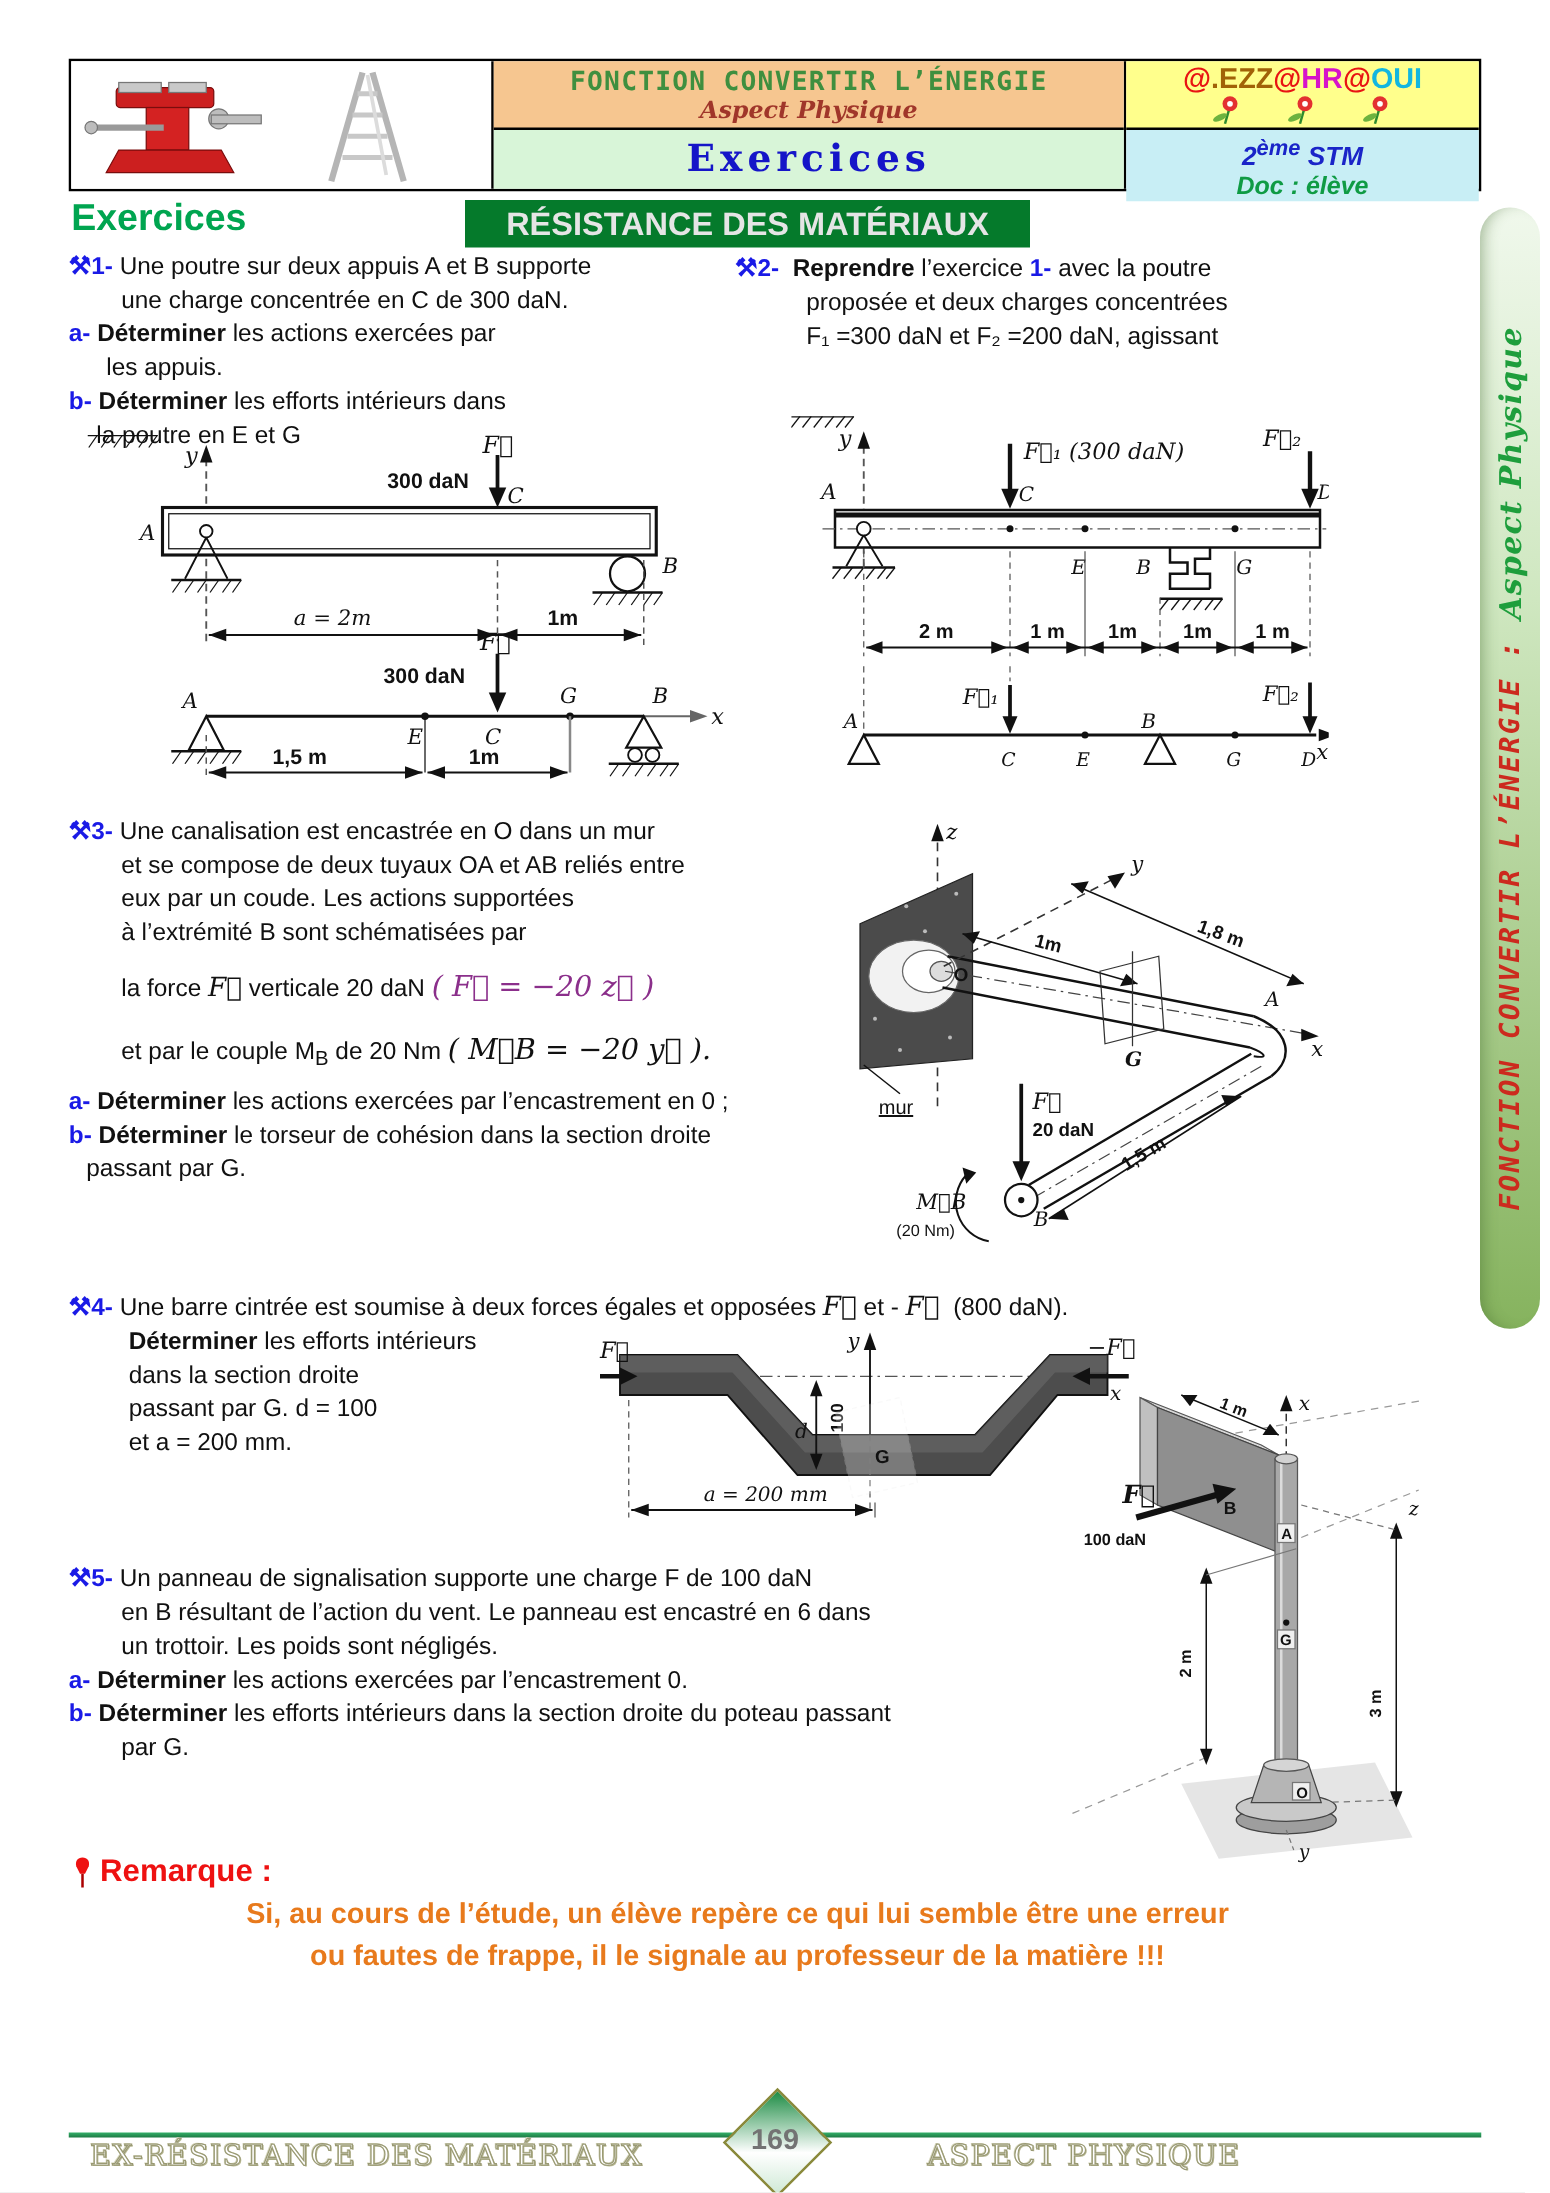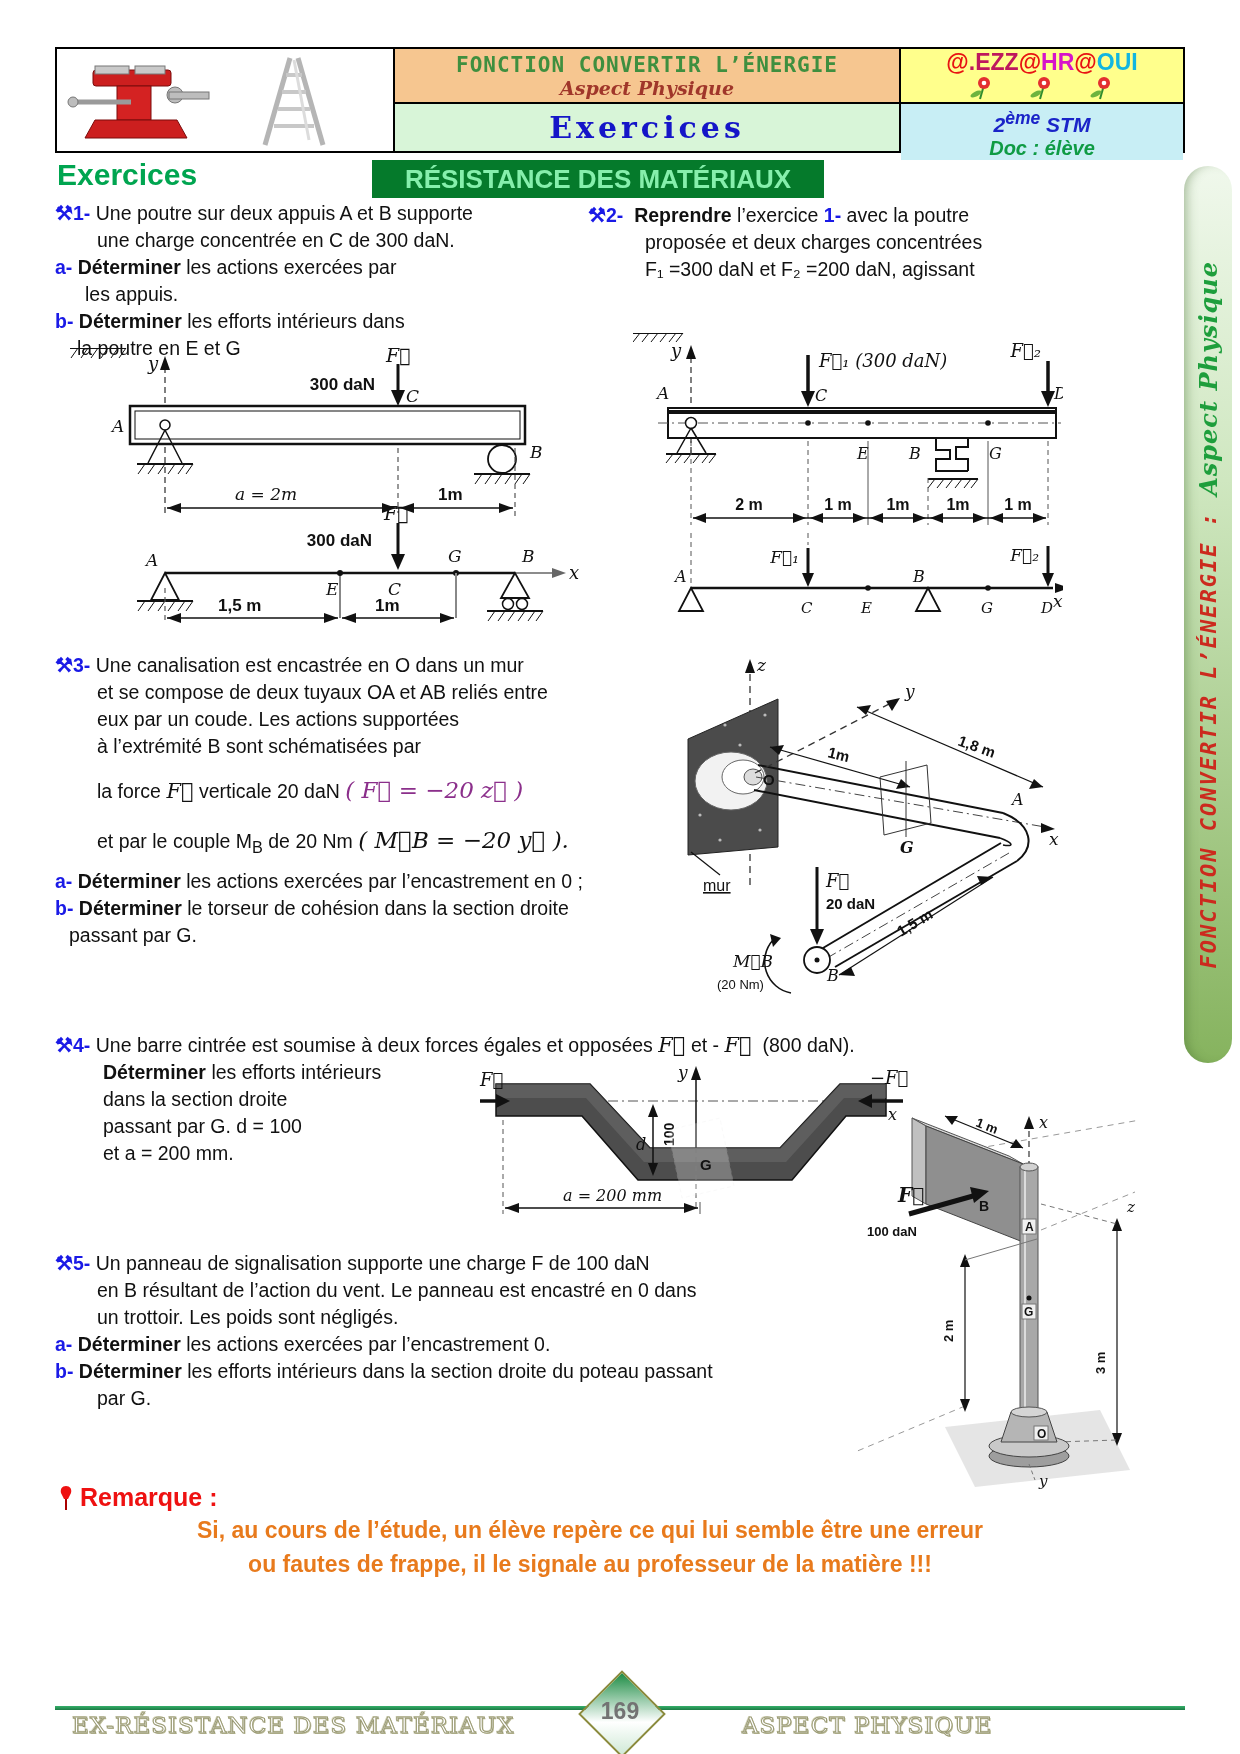--- a/index.html
+++ b/index.html
@@ -13,24 +13,24 @@
   .hm-title{font-family:"DejaVu Sans Mono",monospace;font-weight:bold;color:#3f8f3f;font-size:21px;letter-spacing:1px;padding-top:4px;}
   .hm-sub{font-family:"DejaVu Serif",serif;font-style:italic;font-weight:bold;color:#a0362a;font-size:19px;line-height:22px;}
   .hm-bot{flex:1;background:#d8f5d8;display:flex;align-items:center;justify-content:center;}
   .hm-ex{font-family:"DejaVu Serif",serif;font-weight:bold;color:#1515c8;font-size:30px;letter-spacing:4px;}
   .hdr-right{width:282px;display:flex;flex-direction:column;box-sizing:border-box;}
   .hr-top{height:55px;background:#ffff8c;border-bottom:2px solid #000;box-sizing:border-box;text-align:center;}
   .hr-author{font-weight:bold;font-size:23px;line-height:26px;font-family:"Liberation Sans",sans-serif;}
   .hr-bot{flex:1;background:#c8eef5;text-align:center;}
   .hr-grade{color:#1a24c8;font-style:italic;font-weight:bold;font-size:21px;line-height:24px;padding-top:2px;}
   .hr-doc{color:#0f9b44;font-style:italic;font-weight:bold;font-size:20px;line-height:23px;}
-  .a-red{color:#e81313;} .a-blue{color:#be185d;} .a-mag{color:#d613c9;} .a-cyan{color:#12b6e0;}
+  .a-red{color:#e81313;} .a-blue{color:#a16207;} .a-mag{color:#d613c9;} .a-cyan{color:#12b6e0;}
   
   .page-heading{position:absolute;left:57px;top:158px;color:#00a550;font-weight:bold;font-size:30px;}
-  .title-bar{position:absolute;left:372px;top:160px;width:452px;height:38px;background:#057a2b;color:#86efac;
+  .title-bar{position:absolute;left:372px;top:160px;width:452px;height:38px;background:#057a2b;color:#e5e5e5;
              font-weight:bold;font-size:26px;text-align:center;line-height:38px;}
   
   .blk{position:absolute;font-size:19.5px;line-height:27px;}
   .ln{white-space:pre-wrap;}
   .ic{color:#1a1ae6;font-weight:bold;font-size:20px;}
   .num{color:#1a1ae6;font-weight:bold;}
   .lbl{color:#1a1ae6;font-weight:bold;}
   .b{font-weight:bold;}
   .i1{margin-left:42px;} .i2{margin-left:30px;} .i3{margin-left:22px;} .i4{margin-left:57px;} .i5{margin-left:48px;} .i6{margin-left:14px;}
   .vec{font-family:"DejaVu Serif",serif;font-style:italic;font-size:21px;}
@@ -438,21 +438,21 @@
     <line x1="25" y1="62" x2="25" y2="156" stroke="#555" stroke-width="1" stroke-dasharray="5 4"></line>
     <line x1="222" y1="144" x2="222" y2="156" stroke="#555" stroke-width="1"></line>
     <line x1="27" y1="150" x2="220" y2="150" stroke="#111" stroke-width="1.5"></line>
     <polygon points="27,150 41,145 41,155" fill="#111"></polygon>
     <polygon points="220,150 206,145 206,155" fill="#111"></polygon>
     <text x="85" y="143" class="sv-it" font-size="16">a = 200 mm</text>
   </svg>
 
   <div class="blk" style="left:55px;top:1250px;width:770px;">
     <div class="ln"><span class="ic">⚒</span><span class="num">5-</span> <span>Un panneau de signalisation supporte une charge F de 100 daN</span></div>
-    <div class="ln i1"><span>en B résultant de l’action du vent. Le panneau est encastré en 0 dans</span></div>
+    <div class="ln i1"><span>en B résultant de l’action du vent. Le panneau est encastré en 6 dans</span></div>
     <div class="ln i1"><span>un trottoir. Les poids sont négligés.</span></div>
     <div class="ln"><span class="lbl">a-</span> <span class="b">Déterminer</span><span> les actions exercées par l’encastrement 0.</span></div>
     <div class="ln"><span class="lbl">b-</span> <span class="b">Déterminer</span><span> les efforts intérieurs dans la section droite du poteau passant</span></div>
     <div class="ln i1"><span>par G.</span></div>
   </div>
 
   <svg style="position:absolute;left:795px;top:1112px;" width="345" height="378" viewBox="0 0 345 378">
 
     <line x1="150" y1="42" x2="345" y2="8" stroke="#999" stroke-width="1" stroke-dasharray="6 5"></line>
     <line x1="246" y1="118" x2="340" y2="80" stroke="#999" stroke-width="1" stroke-dasharray="6 5"></line>

